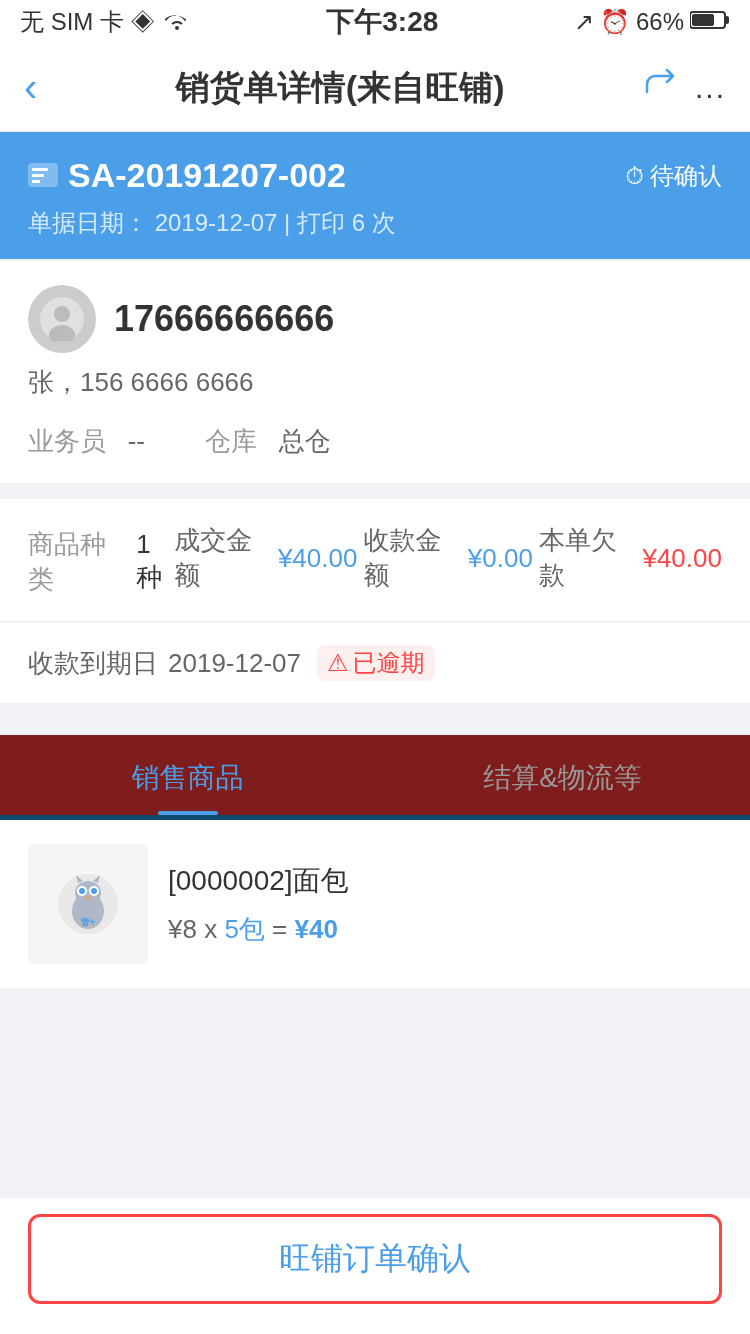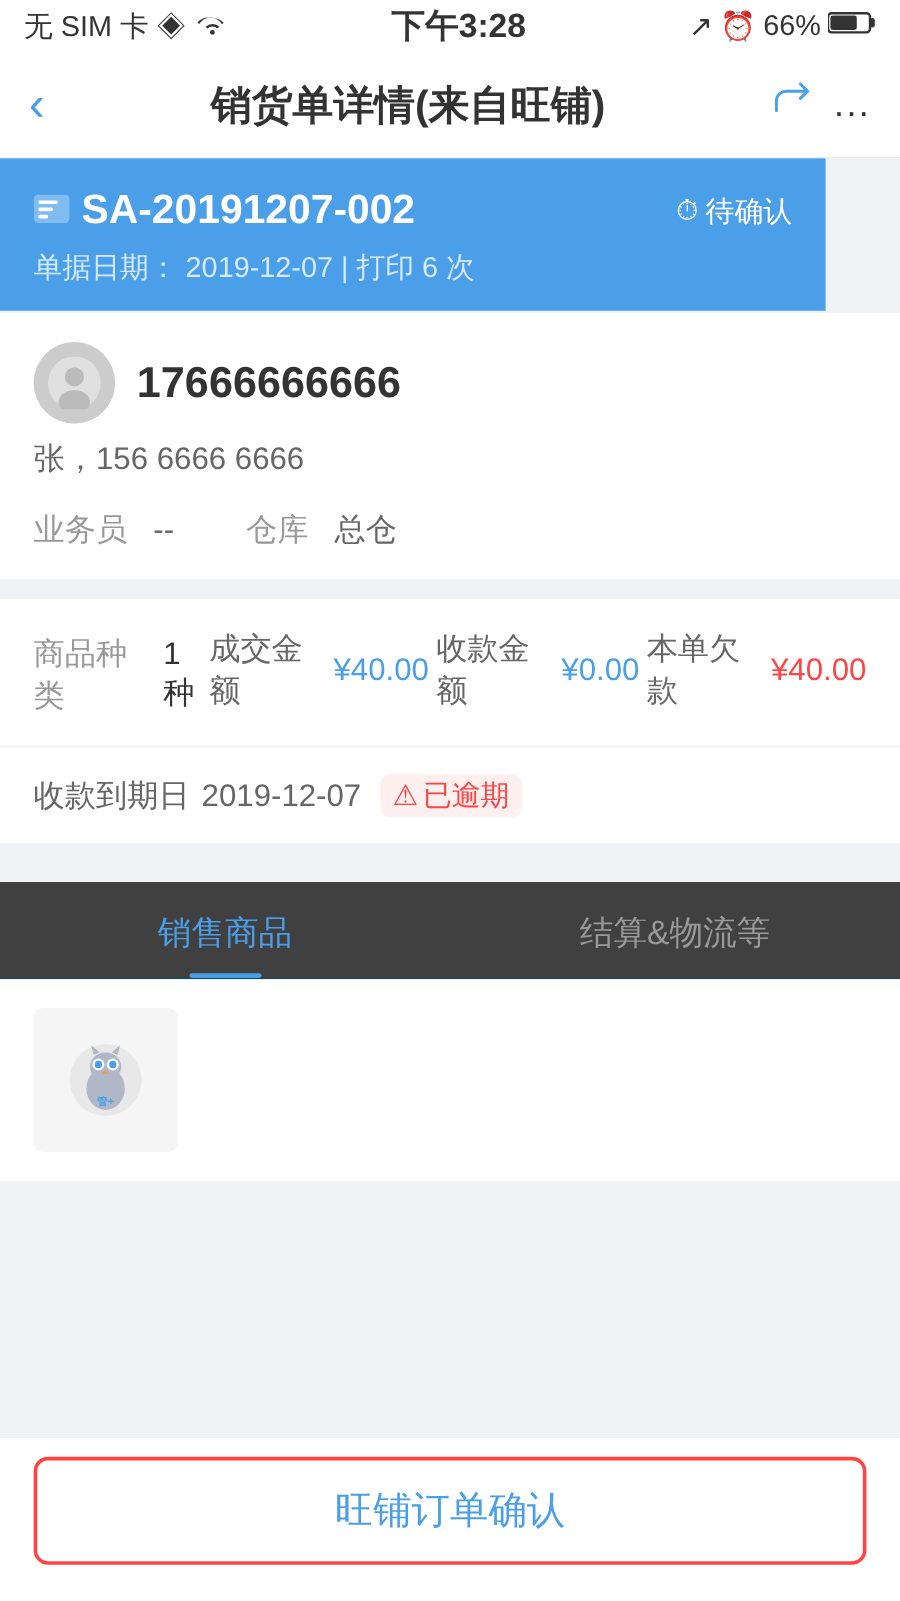--- a/index.html
+++ b/index.html
@@ -43,21 +43,21 @@
     .nav-title {
       font-size: 34px;
       font-weight: 600;
       color: #333;
     }
     .nav-actions { display: flex; align-items: center; gap: 20px; }
 
     
     .header-card {
       background: #4a9fe8;
-      width: 688px;
+      width: 750px;
       padding: 24px 28px 20px;
     }
     .header-card-top {
       display: flex;
       align-items: center;
       justify-content: space-between;
       margin-bottom: 12px;
     }
     .order-id {
       font-size: 34px;
@@ -182,25 +182,25 @@
       background: #fff0f0;
       color: #f44;
       border-radius: 8px;
       padding: 2px 10px;
       font-size: 24px;
       margin-left: 6px;
     }
 
     
     .tabs-container {
-      background: #404040;
+      background: #7f1d1d;
       width: 750px;
       margin-top: 16px;
       display: flex;
-      border-bottom: 1px solid #0c4a6e;
+      border-bottom: 5px solid #0c4a6e;
     }
     .tab {
       flex: 1;
       text-align: center;
       padding: 24px 0 18px;
       font-size: 28px;
       color: #999;
       position: relative;
     }
     .tab.active {
@@ -434,20 +434,26 @@
         <circle cx="46" cy="22" r="3" fill="#4a9fe8"></circle>
 
         <polygon points="40,26 37,30 43,30" fill="#e0a060"></polygon>
 
         <polygon points="30,14 28,6 35,12" fill="#b0b8c8"></polygon>
         <polygon points="50,14 52,6 45,12" fill="#b0b8c8"></polygon>
 
         <text x="40" y="56" text-anchor="middle" font-size="9" fill="#4a9fe8" font-weight="bold">管+</text>
       </svg>
     </div>
+    <div class="product-info">
+      <div class="product-name">[0000002]面包</div>
+      <div class="product-price">
+        <span>¥8 x </span><span class="highlight">5包</span><span> = </span><span class="total">¥40</span>
+      </div>
+    </div>
   </div>
 </div>
 
 <div class="spacer"></div>
 
 <div class="bottom-bar">
   <button class="confirm-btn">旺铺订单确认</button>
 </div>
 
 </body></html>

